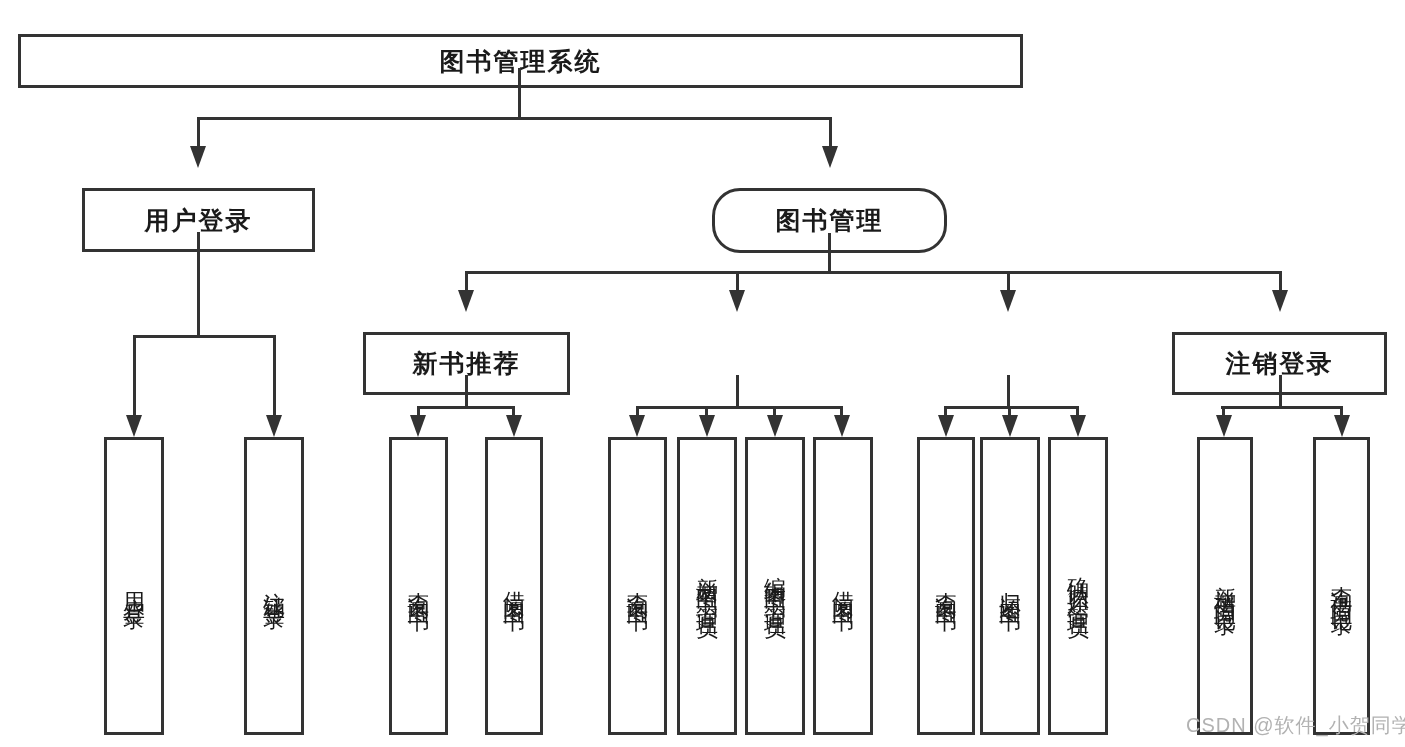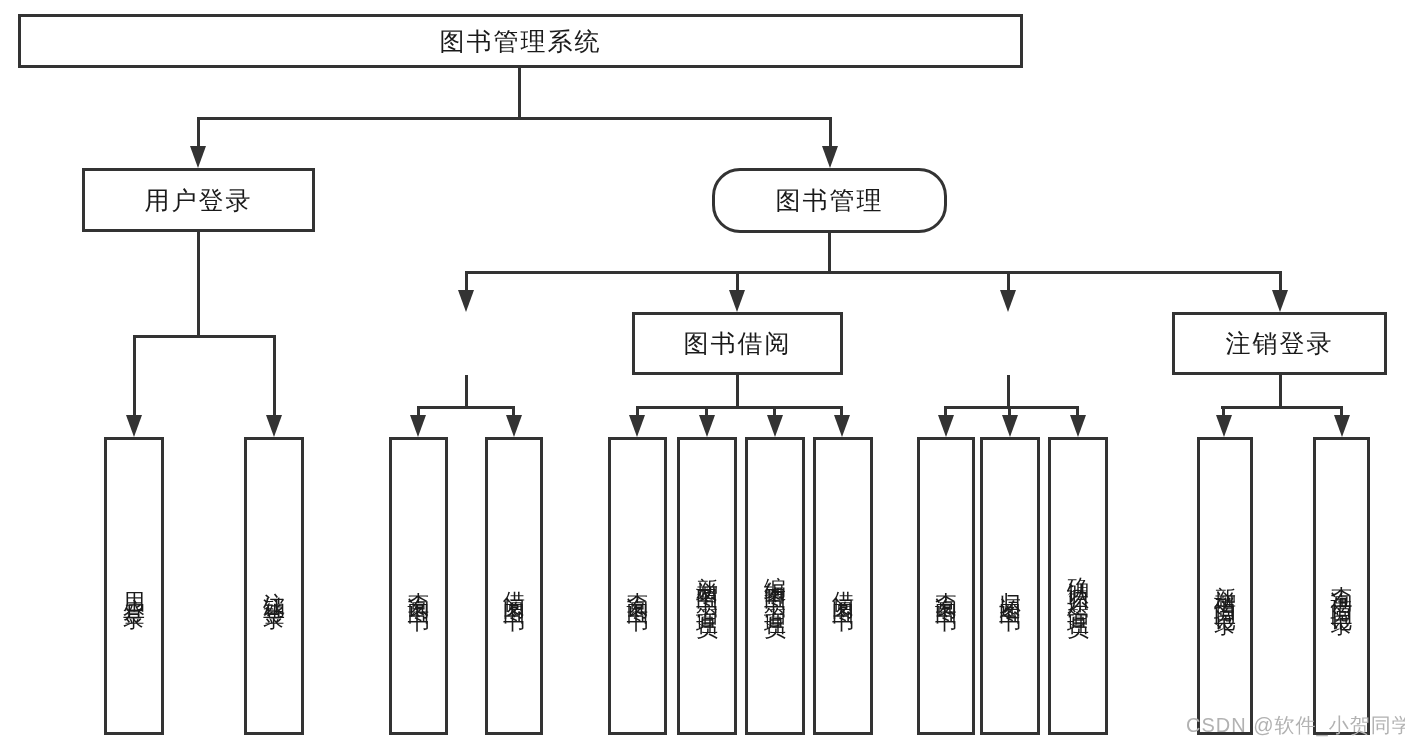--- a/index.html
+++ b/index.html
@@ -4,21 +4,21 @@
 <style>
   html,body{margin:0;padding:0;background:#ffffff;}
   .canvas{
     position:relative;width:1405px;height:747px;background:#ffffff;overflow:hidden;
     font-family:"Liberation Sans","DejaVu Sans",sans-serif;
   }
   .node{
     position:absolute;box-sizing:border-box;border:3px solid #333333;background:#ffffff;
     display:flex;align-items:center;justify-content:center;color:#1a1a1a;
   }
-  .node-h{font-size:25px;letter-spacing:2px;font-weight:400;}
+  .node-h{font-size:25px;letter-spacing:2px;font-weight:700;margin-top:20px;}
   .leaf span{
     writing-mode:vertical-rl;font-size:22px;letter-spacing:6px;line-height:1;
     color:#1a1a1a;white-space:nowrap;
   }
   .hl{position:absolute;height:3px;background:#333333;}
   .vl{position:absolute;width:3px;background:#333333;}
   .ar{
     position:absolute;width:0;height:0;
     border-left:8px solid transparent;border-right:8px solid transparent;
     border-top:22px solid #333333;
@@ -62,22 +62,22 @@
   <div class="hl" style="left:465px;top:271px;width:816px;"></div>
   <div class="vl" style="left:465px;top:271px;height:22px;"></div>
   <div class="ar" style="left:458px;top:290px;"></div>
   <div class="vl" style="left:736px;top:271px;height:22px;"></div>
   <div class="ar" style="left:729px;top:290px;"></div>
   <div class="vl" style="left:1007px;top:271px;height:22px;"></div>
   <div class="ar" style="left:1000px;top:290px;"></div>
   <div class="vl" style="left:1279px;top:271px;height:22px;"></div>
   <div class="ar" style="left:1272px;top:290px;"></div>
 
-  <div class="node node-h" style="left:632px;top:312px;width:211px;height:63px;">
-    <span>图书借阅</span>
+  <div class="node node-h" style="left:363px;top:312px;width:207px;height:63px;">
+    <span>新书推荐</span>
   </div>
   <div class="node node-h" style="left:1172px;top:312px;width:215px;height:63px;">
     <span>注销登录</span>
   </div>
 
   <div class="vl" style="left:465px;top:375px;height:34px;"></div>
   <div class="hl" style="left:417px;top:406px;width:98px;"></div>
   <div class="vl" style="left:417px;top:406px;height:12px;"></div>
   <div class="ar" style="left:410px;top:415px;"></div>
   <div class="vl" style="left:512px;top:406px;height:12px;"></div>

